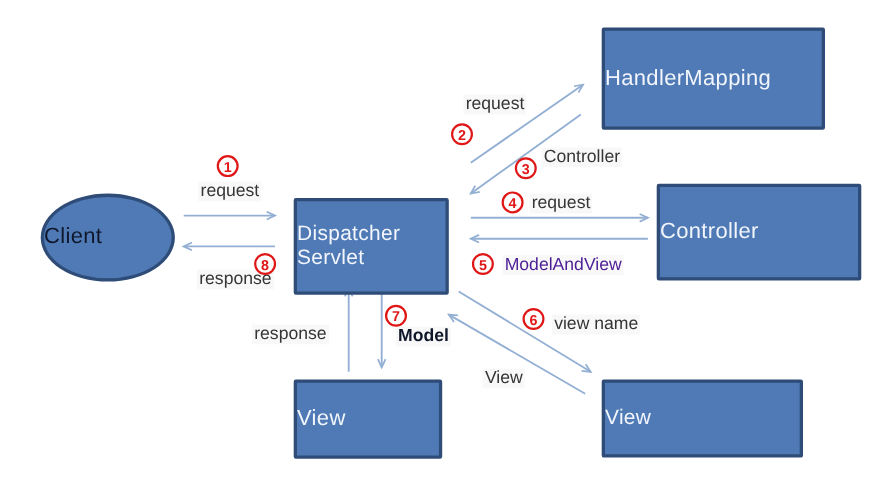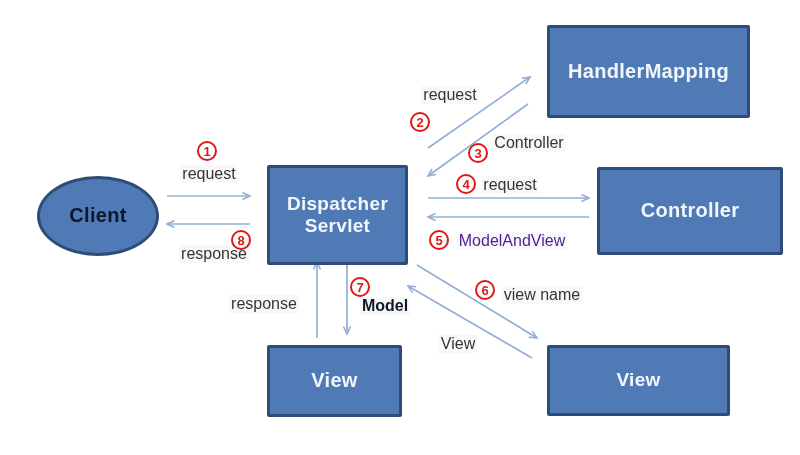--- a/index.html
+++ b/index.html
@@ -19,26 +19,26 @@
     position: absolute;
     left: 0;
     top: 0;
     width: 800px;
     height: 455px;
   }
   .node {
     position: absolute;
     display: flex;
     flex-direction: column;
-    align-items: center;
+    align-items: flex-start;
     justify-content: center;
     box-sizing: border-box;
     text-align: center;
     color: #f2f6fc;
-    font-weight: bold;
+    font-weight: normal;
     letter-spacing: 0.3px;
     line-height: 1.18;
   }
   .node.rect {
     border-radius: 2px;
   }
   .node.ellipse {
     border-radius: 50%;
   }
   .flow-label {
@@ -81,21 +81,21 @@
       <line x1="428" y1="198" x2="589" y2="198" stroke="#93afd3" stroke-width="1.7" marker-end="url(#arrowhead)"></line>
       <line x1="589" y1="217" x2="428" y2="217" stroke="#93afd3" stroke-width="1.7" marker-end="url(#arrowhead)"></line>
       <line x1="417" y1="265" x2="537" y2="338" stroke="#93afd3" stroke-width="1.7" marker-end="url(#arrowhead)"></line>
       <line x1="532" y1="358" x2="408" y2="286" stroke="#93afd3" stroke-width="1.7" marker-end="url(#arrowhead)"></line>
       <line x1="317" y1="338" x2="317" y2="262" stroke="#93afd3" stroke-width="1.7" marker-end="url(#arrowhead)"></line>
       <line x1="347" y1="258" x2="347" y2="334" stroke="#93afd3" stroke-width="1.7" marker-end="url(#arrowhead)"></line>
     </svg>
 <div class="node ellipse" style="left: 37px; top: 176px; width: 122px; height: 80px; font-size: 20px; background: rgb(79, 122, 181); border: 3px solid rgb(46, 76, 119); color: #0f172a;">
       <div>Client</div>
     </div>
-    <div class="node rect" style="left: 267px; top: 165px; width: 141px; height: 100px; font-size: 19px; background: rgb(79, 122, 181); border: 3px solid rgb(46, 76, 119); color: rgb(242, 246, 252);">
+    <div class="node rect" style="left: 267px; top: 180px; width: 141px; height: 88px; font-size: 19px; background: rgb(79, 122, 181); border: 3px solid rgb(46, 76, 119); color: rgb(242, 246, 252);">
       <div>Dispatcher</div>
       <div>Servlet</div>
     </div>
     <div class="node rect" style="left: 547px; top: 25px; width: 203px; height: 93px; font-size: 20px; background: rgb(79, 122, 181); border: 3px solid rgb(46, 76, 119); color: rgb(242, 246, 252);">
       <div>HandlerMapping</div>
     </div>
     <div class="node rect" style="left: 597px; top: 167px; width: 186px; height: 88px; font-size: 20px; background: rgb(79, 122, 181); border: 3px solid rgb(46, 76, 119); color: rgb(242, 246, 252);">
       <div>Controller</div>
     </div>
     <div class="node rect" style="left: 267px; top: 345px; width: 135px; height: 72px; font-size: 20px; background: rgb(79, 122, 181); border: 3px solid rgb(46, 76, 119); color: rgb(242, 246, 252);">

